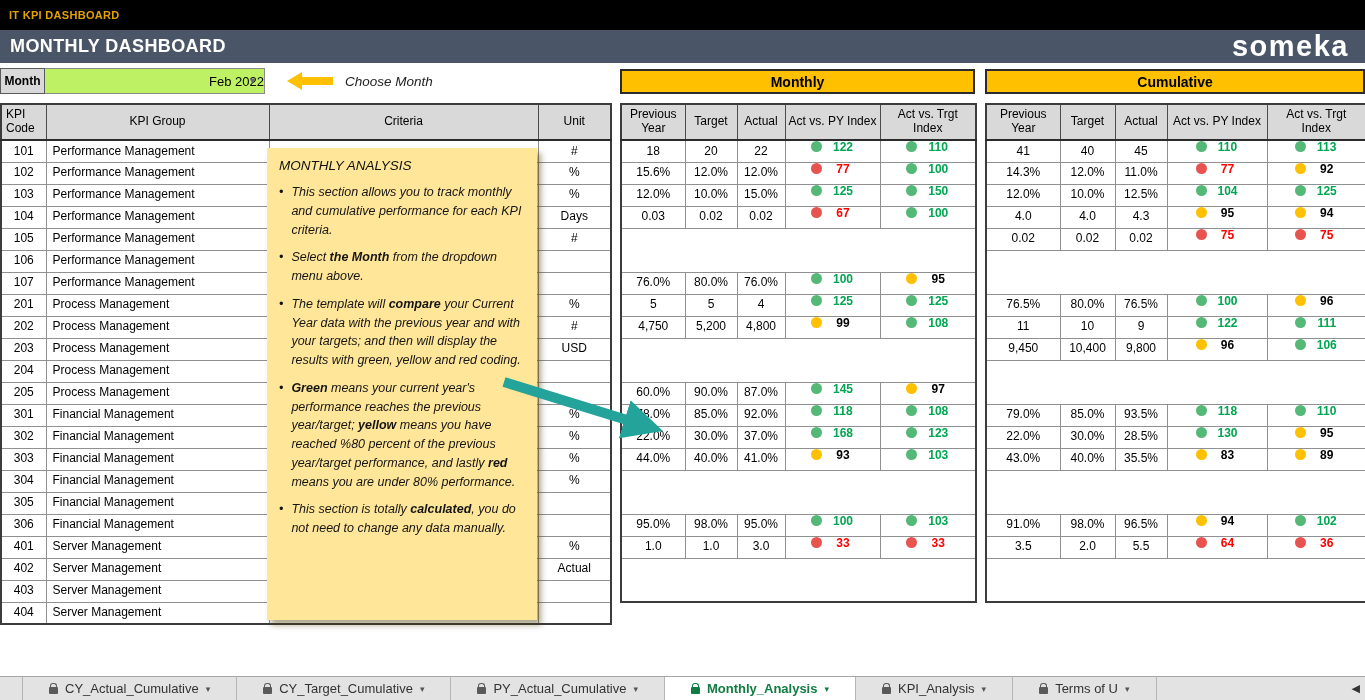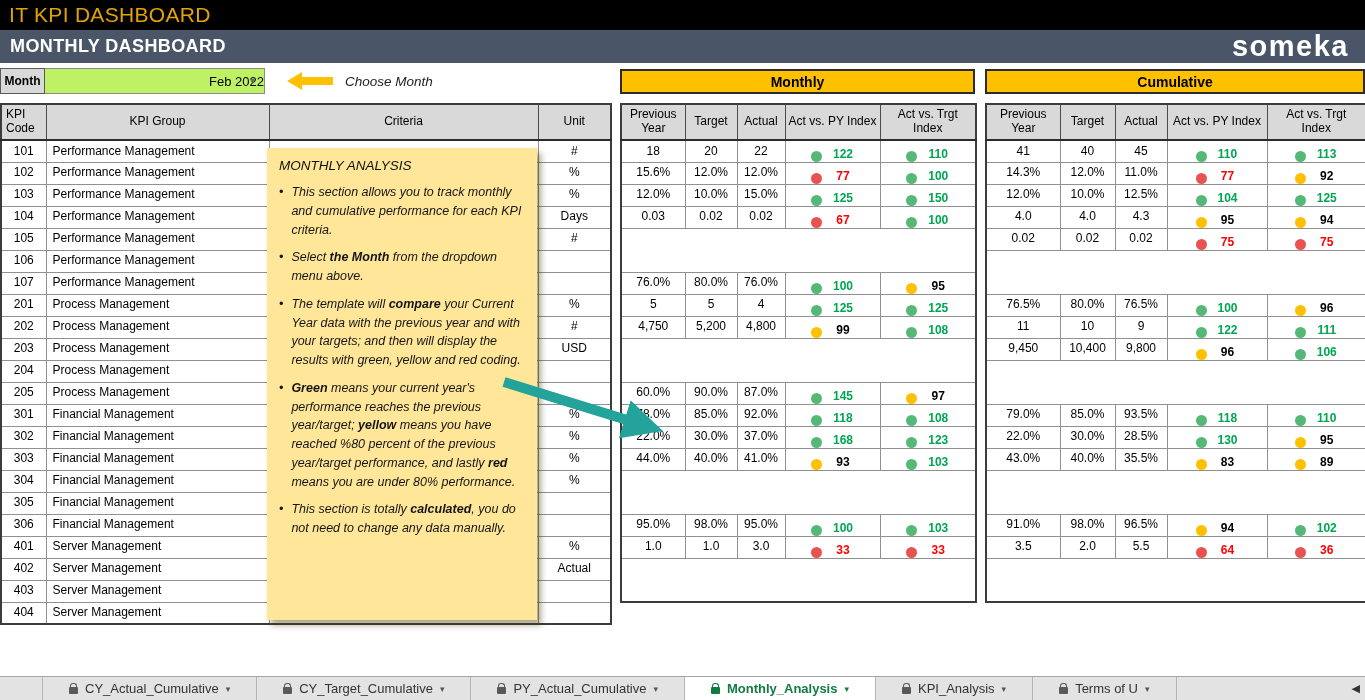--- a/index.html
+++ b/index.html
@@ -2,21 +2,21 @@
 <html style="--accent-orange: #FFC000; --note-bg: #FFE699; --titlebar-text: #E2A200; --appbar-bg: #4A5568; --header-gray: #D9D9D9; --teal: #23A39A; --dot-green: #54B877; --dot-yellow: #FFC000; --dot-red: #E8534F; --text-green: #00A651; --text-red: #FF0000; --tab-green: #107C41;"><head>
 <meta charset="utf-8">
 <style>
   *{margin:0;padding:0;box-sizing:border-box}
   html,body{background:#fff}
   body{font-family:"Liberation Sans","DejaVu Sans",sans-serif;}
   .stage{position:relative;width:1365px;height:700px;background:#fff;overflow:hidden}
 
   
   .titlebar{position:absolute;left:0;top:0;width:100%;height:30px;background:#000;display:flex;align-items:center;padding-left:9px}
-  .titlebar .app-title{color:var(--titlebar-text,#E2A200);font-weight:normal;font-size:21px;letter-spacing:.3px}
+  .titlebar .app-title{color:var(--titlebar-text,#E2A200);font-weight:bold;font-size:11px;letter-spacing:.3px}
   .appbar{position:absolute;left:0;top:30px;width:100%;height:33px;background:var(--appbar-bg,#4A5568);display:flex;align-items:center;justify-content:space-between;padding:0 16px 0 10px}
   .appbar-title{color:#fff;font-weight:bold;font-size:18px;letter-spacing:.4px}
   .logo{color:#fff;font-weight:bold;font-size:29px;letter-spacing:1.5px}
 
   
   .month-row{position:absolute;left:0;top:68px;height:26px;display:flex;align-items:stretch}
   .month-label{width:45px;background:var(--header-gray,#D9D9D9);border:1px solid #5a5a5a;display:flex;align-items:center;justify-content:center;font-weight:bold;font-size:12px}
   .month-select{width:220px;background:#bef264;border:1px solid #8a8a8a;border-left:none;display:flex;align-items:center;justify-content:flex-end;position:relative;font-size:13px;cursor:pointer}
   .month-caret{position:absolute;right:7px;top:7px;color:#6a6a6a;font-size:9px}
   .hint-arrow{margin-left:22px;align-self:center}
@@ -30,41 +30,41 @@
   
   table.sheet{border-collapse:collapse;table-layout:fixed;position:absolute;top:103px;background:#fff;border:2px solid #3c3c3c}
   #left-table{left:0;width:610px}
   #monthly-table{left:620px;width:355px}
   #cumulative-table{left:985px;width:380px}
   .sheet th{background:var(--header-gray,#D9D9D9);border:1px solid #4c4c4c;border-bottom:2px solid #2b2b2b;font-size:12px;font-weight:normal;height:36px;line-height:1.15;padding:2px 3px;text-align:center;vertical-align:middle;color:#000}
   .sheet th.lh{text-align:left;padding-left:4px}
   .sheet td{border:1px solid #909090;height:22px;font-size:12px;line-height:1.1;padding:0 3px;text-align:center;vertical-align:middle;white-space:nowrap;overflow:hidden;color:#000}
   .sheet td.group{text-align:left;padding-left:6px}
   .sheet td.noborder{border-width:0}
-  .idxwrap{display:flex;align-items:flex-end;justify-content:center;gap:10px;width:100%;height:100%}
+  .idxwrap{display:flex;align-items:flex-start;justify-content:center;gap:10px;width:100%;height:100%}
   .dot{display:inline-block;width:11px;height:11px;border-radius:50%;flex:0 0 auto}
   .dot.g{background:var(--dot-green,#54B877)}
   .dot.y{background:var(--dot-yellow,#FFC000)}
   .dot.r{background:var(--dot-red,#E8534F)}
   .num{font-weight:bold;font-size:12px;min-width:22px;text-align:center}
   .num.g{color:var(--text-green,#00A651)}
   .num.y{color:#000}
   .num.r{color:var(--text-red,#FF0000)}
 
   
   .note{position:absolute;left:267px;top:148px;width:270px;height:472px;background:var(--note-bg,#FFE699);box-shadow:4px 5px 6px rgba(70,55,0,.45);padding:10px 13px 8px 12px;z-index:5}
   .note-title{font-weight:normal;font-style:italic;font-size:13.5px;color:#111;margin-bottom:10px}
   .bullet{display:flex;gap:8px;margin-bottom:9px;font-style:italic;font-size:12.5px;line-height:1.5;color:#151515}
   .bmark{flex:0 0 auto}
   .btext .b{font-weight:bold}
 
   .teal-arrow{position:absolute;left:492px;top:372px;z-index:6}
 
   
-  .tabbar{position:absolute;left:0;bottom:0;width:100%;height:24px;background:#E3E3E3;border-top:1px solid #A6A6A6;display:flex;align-items:stretch;padding-left:42px;overflow:hidden}
+  .tabbar{position:absolute;left:0;bottom:0;width:100%;height:24px;background:#E3E3E3;border-top:1px solid #A6A6A6;display:flex;align-items:stretch;padding-left:22px;overflow:hidden}
   .tab{display:flex;align-items:center;gap:7px;padding:0 26px;border-right:1px solid #B5B5B5;font-size:13px;color:#333;cursor:pointer;white-space:nowrap}
   .tab:first-child{border-left:1px solid #B5B5B5}
   .tab.active{background:#fff;color:var(--tab-green,#107C41);font-weight:bold}
   .tab-caret{font-size:9px;color:#555}
   .tab.active .tab-caret{color:var(--tab-green,#107C41)}
   .lock{display:inline-block;position:relative;width:9px;height:7px;background:#5a5a5a;border-radius:1px;top:2px;flex:0 0 auto}
   .lock::before{content:"";position:absolute;left:1px;top:-4px;width:5px;height:4px;border:1.5px solid #5a5a5a;border-bottom:none;border-radius:3px 3px 0 0}
   .tab.active .lock{background:var(--tab-green,#107C41)}
   .tab.active .lock::before{border-color:var(--tab-green,#107C41)}
   .tab-nav{position:absolute;right:5px;bottom:5px;font-size:11px;color:#333;cursor:pointer;z-index:9}

